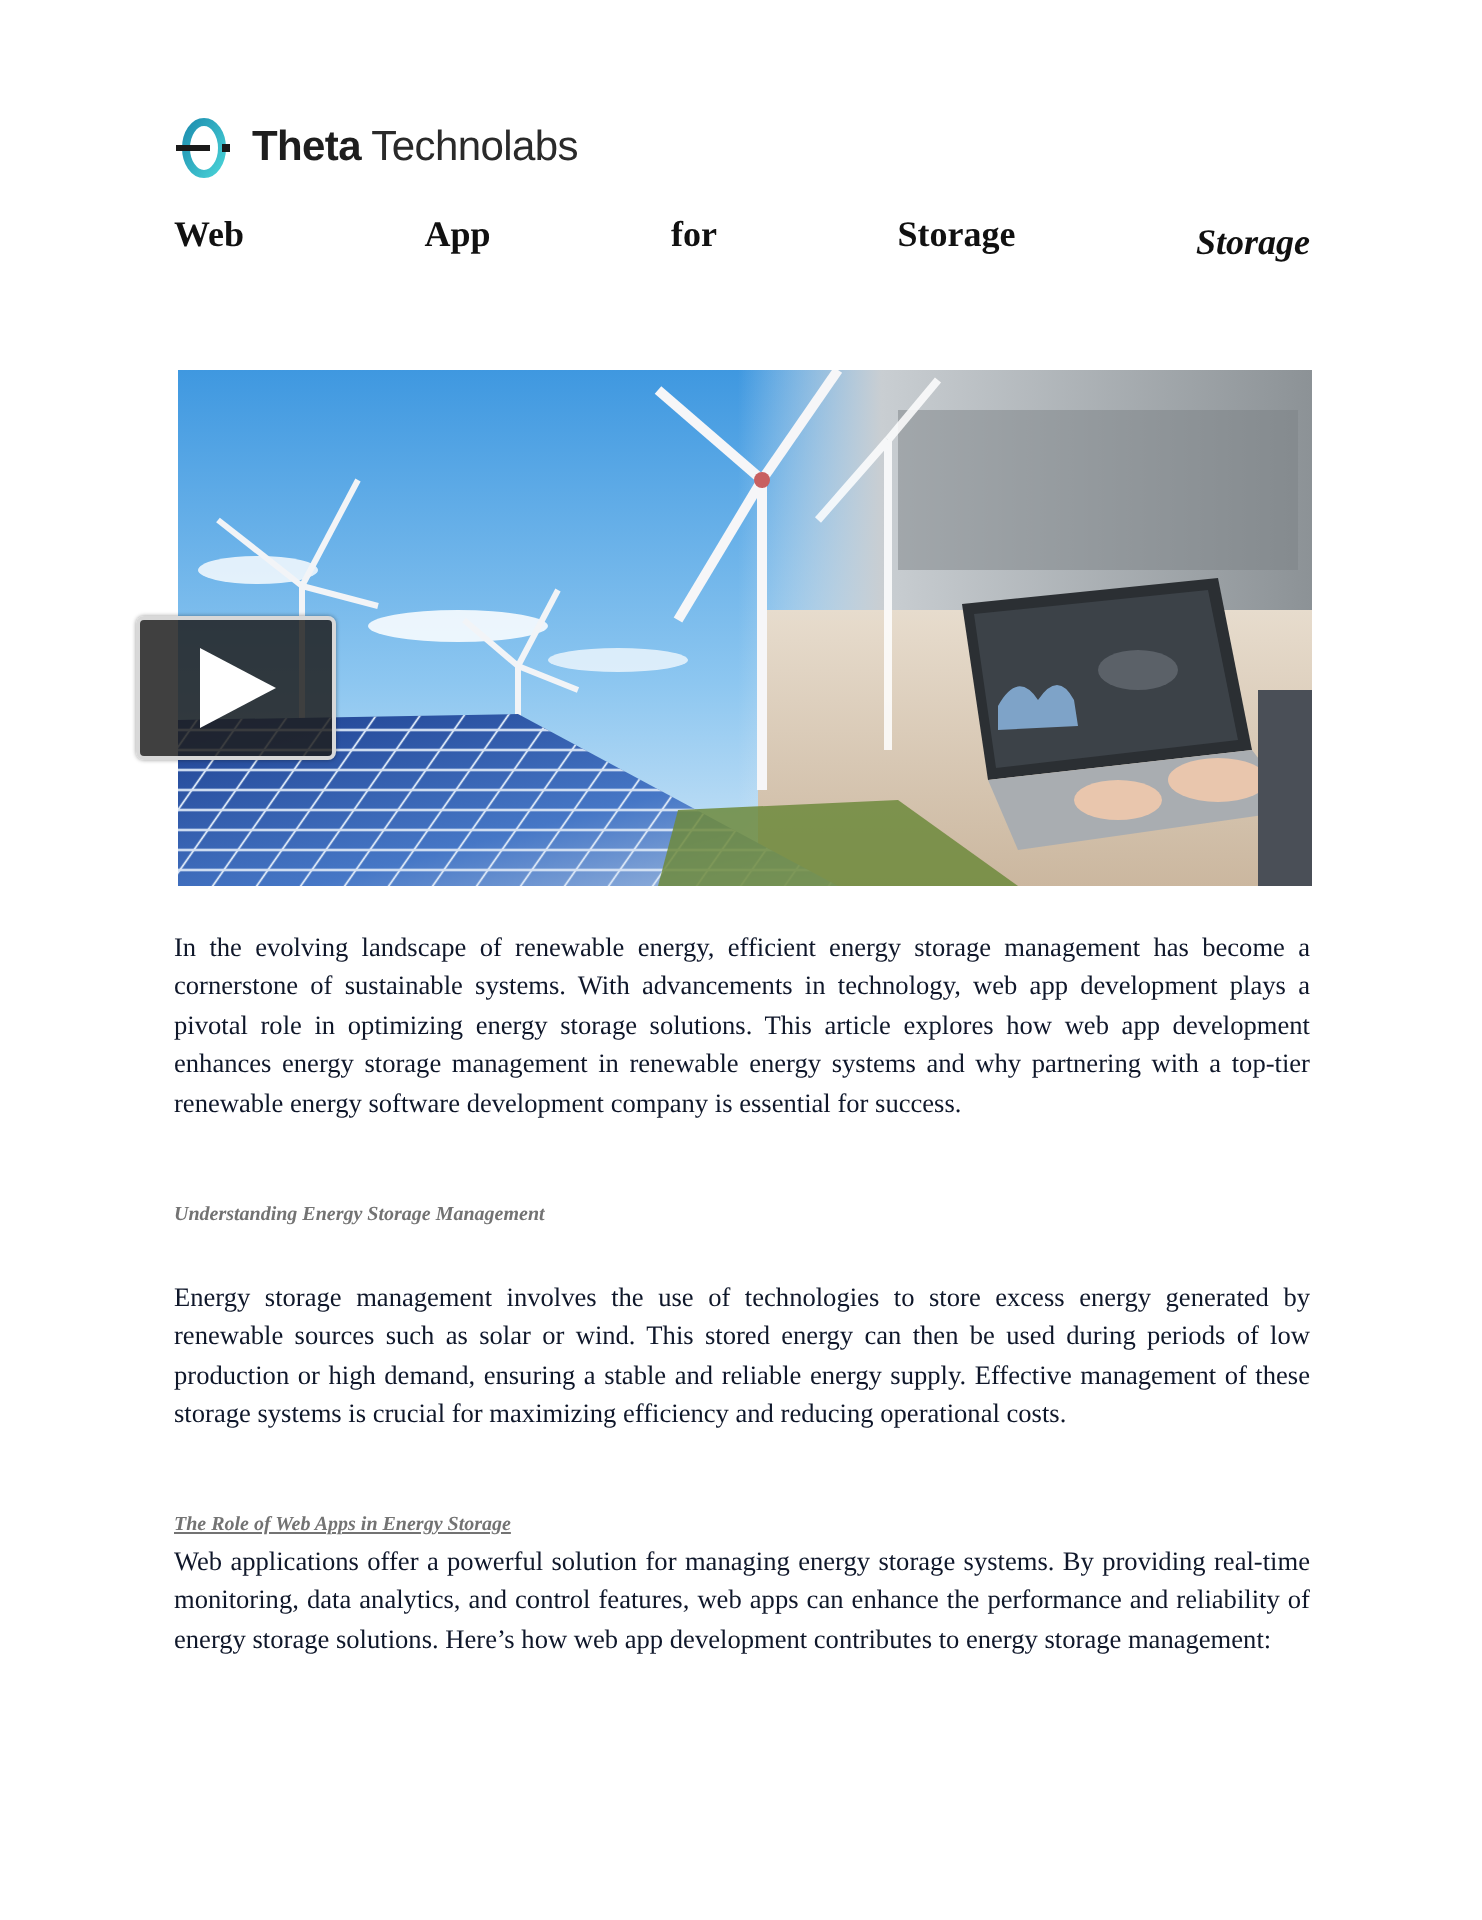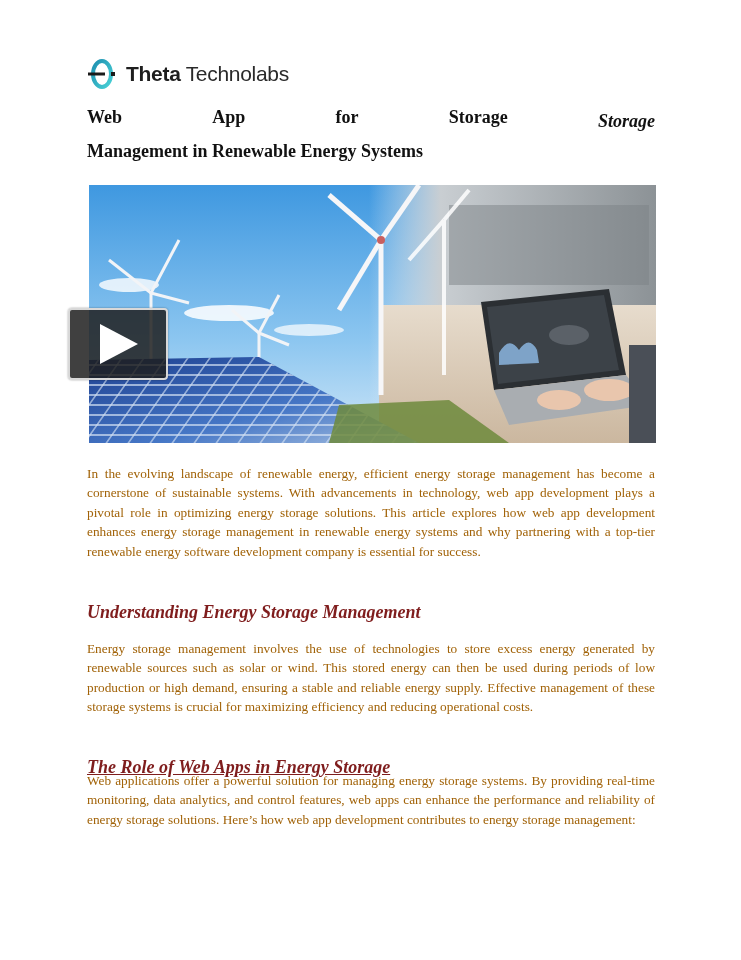--- a/index.html
+++ b/index.html
@@ -7,22 +7,22 @@
     .logo { position: absolute; left: 88px; top: 56px; height: 36px; display: flex; align-items: center; }
     .logo svg { display: block; }
     .logo-text { font-family: "Liberation Sans", sans-serif; font-size: 21px; margin-left: 8px; color: #2a2a2a; letter-spacing: -0.3px; }
     .logo-text b { font-weight: bold; color: #1e1e1e; }
     .title { position: absolute; left: 87px; top: 100px; width: 568px; font-family: "Liberation Serif", serif; font-weight: bold; font-size: 18px; line-height: 34px; color: #111; margin: 0; }
     .title .l1 { display: flex; justify-content: space-between; }
     .title .l1 .last { position: relative; top: 4px; font-style: italic; }
     .hero { position: absolute; left: 89px; top: 185px; width: 567px; height: 258px; overflow: hidden; }
     .play { position: absolute; left: 68px; top: 308px; width: 96px; height: 68px; background: rgba(30,30,30,0.85); border: 2px solid #d8d8d8; border-radius: 4px; box-shadow: 0 0 2px rgba(0,0,0,0.4); cursor: pointer; }
     .play svg { position: absolute; left: 30px; top: 14px; }
-    .para { position: absolute; left: 87px; width: 568px; font-size: 13.3px; line-height: 19.4px; text-align: justify; text-align-last: left; margin: 0; color: #a16207; }
-    .heading { position: absolute; left: 87px; font-size: 18px; font-weight: bold; font-style: italic; color: #7f1d1d; margin: 0; text-align: right; }
+    .para { position: absolute; left: 87px; width: 568px; font-size: 13.3px; line-height: 19.4px; text-align: justify; text-align-last: left; margin: 0; color: #0f172a; }
+    .heading { position: absolute; left: 87px; font-size: 10px; font-weight: bold; font-style: italic; color: #737373; margin: 0; text-align: right; }
   </style>
 </head>
 <body>
 
 <div class="logo">
   <svg width="30" height="36" viewBox="0 0 30 36">
     <defs>
       <linearGradient id="lg" x1="0" y1="0" x2="1" y2="1">
         <stop offset="0" stop-color="#1e8fb0"></stop>
         <stop offset="1" stop-color="#48d1d6"></stop>
@@ -36,21 +36,20 @@
 </div>
 
 <h1 class="title">
   <span class="l1">
     <span>Web</span>
     <span>App</span>
     <span>for</span>
     <span>Storage</span>
     <span class="last">Storage</span>
   </span>
-  <span>Management in Renewable Energy Systems</span>
 </h1>
 
 <div class="hero" title="Wind turbines and solar panels blended with a person typing on a laptop showing an energy dashboard">
   <svg width="567" height="258" viewBox="0 0 567 258">
     <defs>
       <linearGradient id="sky" x1="0" y1="0" x2="0" y2="1">
         <stop offset="0" stop-color="#3f98e0"></stop>
         <stop offset="0.6" stop-color="#8cc6f0"></stop>
         <stop offset="1" stop-color="#cfe6f7"></stop>
       </linearGradient>

